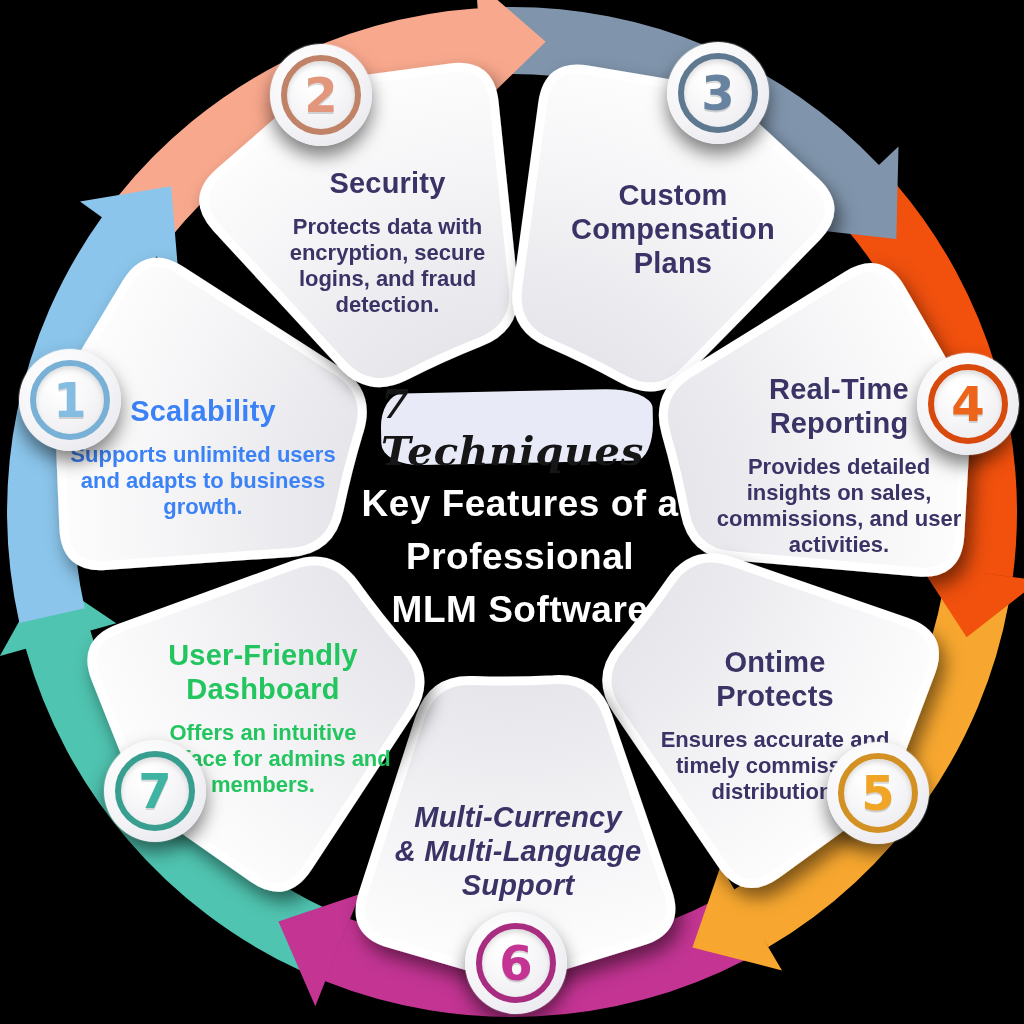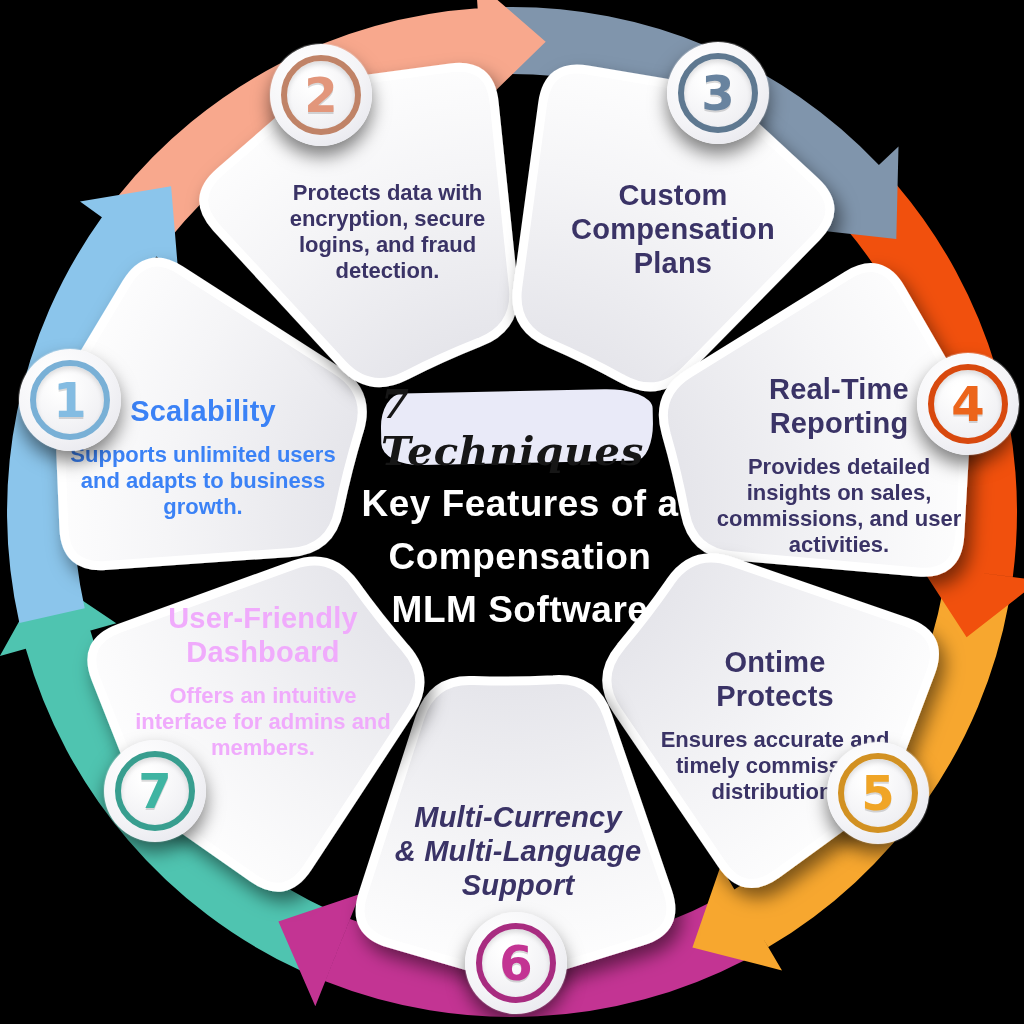--- a/index.html
+++ b/index.html
@@ -77,27 +77,28 @@
         <path d="M670.5,581.4Q693.4,548.6 731.2,561.6L907.0,622.2Q944.8,635.3 930.6,672.7L898.0,758.8Q883.8,796.3 851.4,819.7L776.8,873.8Q744.4,897.3 721.9,864.2L617.3,710.5Q594.8,677.4 620.6,646.8L621.3,645.9Q647.1,615.3 669.9,582.4Z" fill="url(#cardGrad)" stroke="#FFFFFF" stroke-width="9" filter="url(#softShadow)"></path>
         <path d="M554.6,679.7Q594.5,677.6 607.5,715.4L667.6,891.4Q680.6,929.2 642.4,941.0L554.3,968.2Q516.1,980.0 477.7,968.9L389.2,943.2Q350.7,932.1 363.0,894.0L420.1,717.0Q432.4,679.0 472.3,680.5L473.5,680.5Q513.5,682.0 553.4,679.8Z" fill="url(#cardGrad)" stroke="#FFFFFF" stroke-width="9" filter="url(#softShadow)"></path>
         <path d="M405.6,648.5Q431.8,678.7 409.8,712.1L307.6,867.5Q285.6,900.9 252.9,877.9L177.5,825.0Q144.7,802.1 130.0,764.9L96.0,679.2Q81.2,642.1 118.8,628.4L293.6,565.0Q331.2,551.4 354.6,583.9L355.3,584.9Q378.6,617.4 404.8,647.6Z" fill="url(#cardGrad)" stroke="#FFFFFF" stroke-width="9" filter="url(#softShadow)"></path>
       </g>
   </svg>
 
   <div class="center-brush" style="background: rgb(233, 234, 248);">
     <span class="center-script">7 Techniques</span>
   </div>
   <div class="center-title" style="color: rgb(255, 255, 255);">Key Features of a
-Compensation
+Professional
 MLM Software</div>
 <div class="seg" style="left: 68px; top: 394px; width: 270px; color: #3b82f6;">
       <div class="seg-title">Scalability</div>
       <div class="seg-desc">Supports unlimited users and adapts to business growth.</div>
     </div>
     <div class="seg" style="left: 255px; top: 166px; width: 265px; color: rgb(58, 51, 102);">
+      <div class="seg-title">Security</div>
       <div class="seg-desc">Protects data with encryption, secure logins, and fraud detection.</div>
     </div>
     <div class="seg" style="left: 533px; top: 178px; width: 280px; color: rgb(58, 51, 102);">
       <div class="seg-title">Custom
 Compensation
 Plans</div>
     </div>
     <div class="seg" style="left: 703px; top: 372px; width: 272px; color: rgb(58, 51, 102);">
       <div class="seg-title">Real-Time
 Reporting</div>
@@ -106,21 +107,21 @@
     <div class="seg" style="left: 650px; top: 645px; width: 250px; color: rgb(58, 51, 102);">
       <div class="seg-title">Ontime
 Protects</div>
       <div class="seg-desc">Ensures accurate and timely commission distribution.</div>
     </div>
     <div class="seg" style="left: 350px; top: 800px; width: 336px; color: rgb(58, 51, 102); font-style: italic;">
       <div class="seg-title">Multi-Currency
 &amp; Multi-Language
 Support</div>
     </div>
-    <div class="seg" style="left: 128px; top: 601px; width: 270px; color: #f0abfc;">
+    <div class="seg" style="left: 128px; top: 638px; width: 270px; color: #22c55e;">
       <div class="seg-title">User-Friendly
 Dashboard</div>
       <div class="seg-desc">Offers an intuitive interface for admins and members.</div>
     </div>
     <div class="badge" style="left: 19px; top: 349px;">
       <div class="badge-ring" style="border-color: rgb(121, 176, 214);"></div>
       <div class="badge-num" style="color: rgb(132, 188, 226);">1</div>
     </div>
     <div class="badge" style="left: 270px; top: 44px;">
       <div class="badge-ring" style="border-color: rgb(192, 131, 103);"></div>

